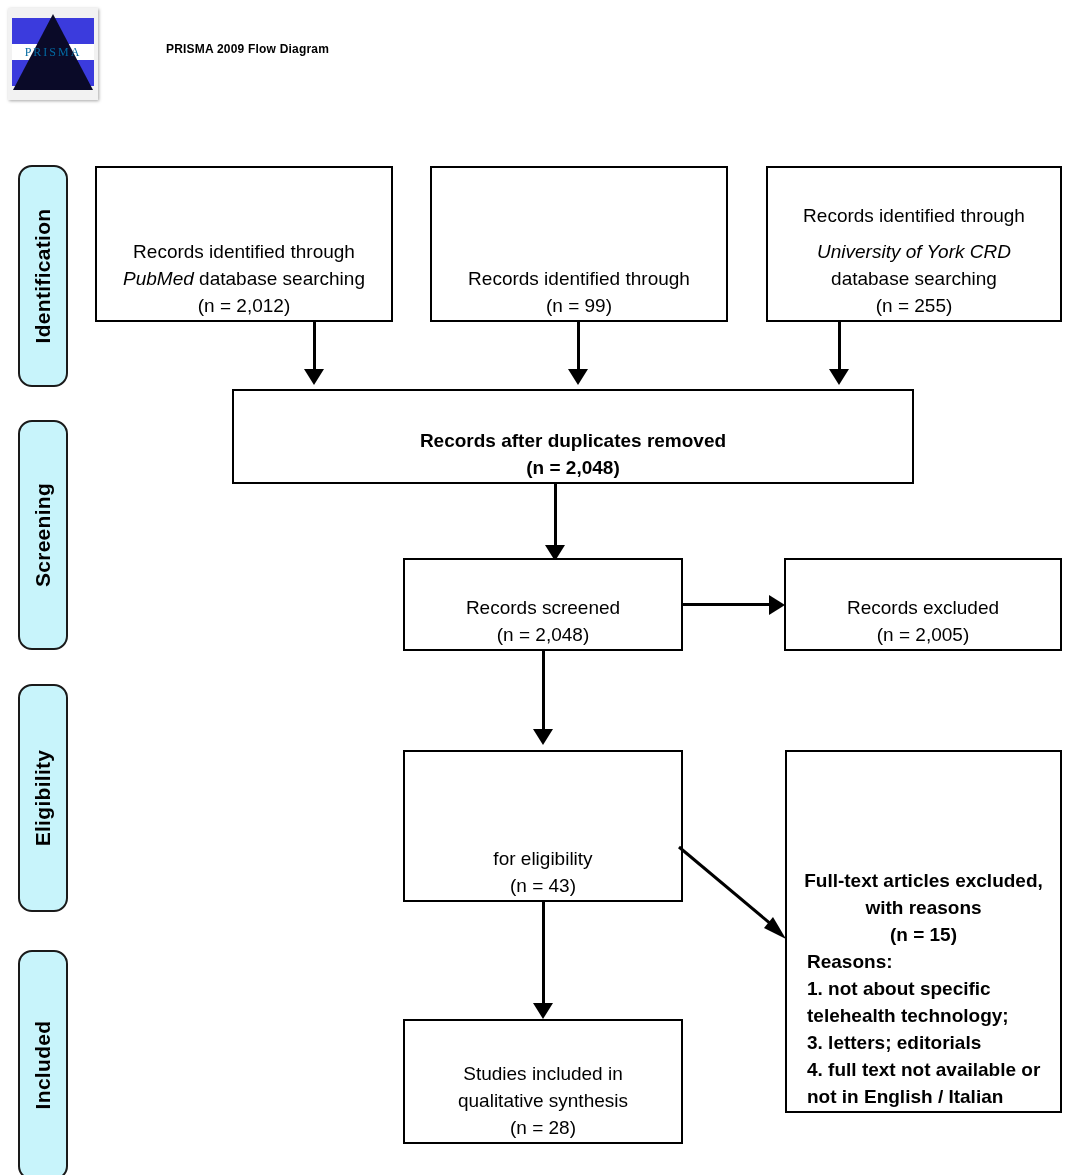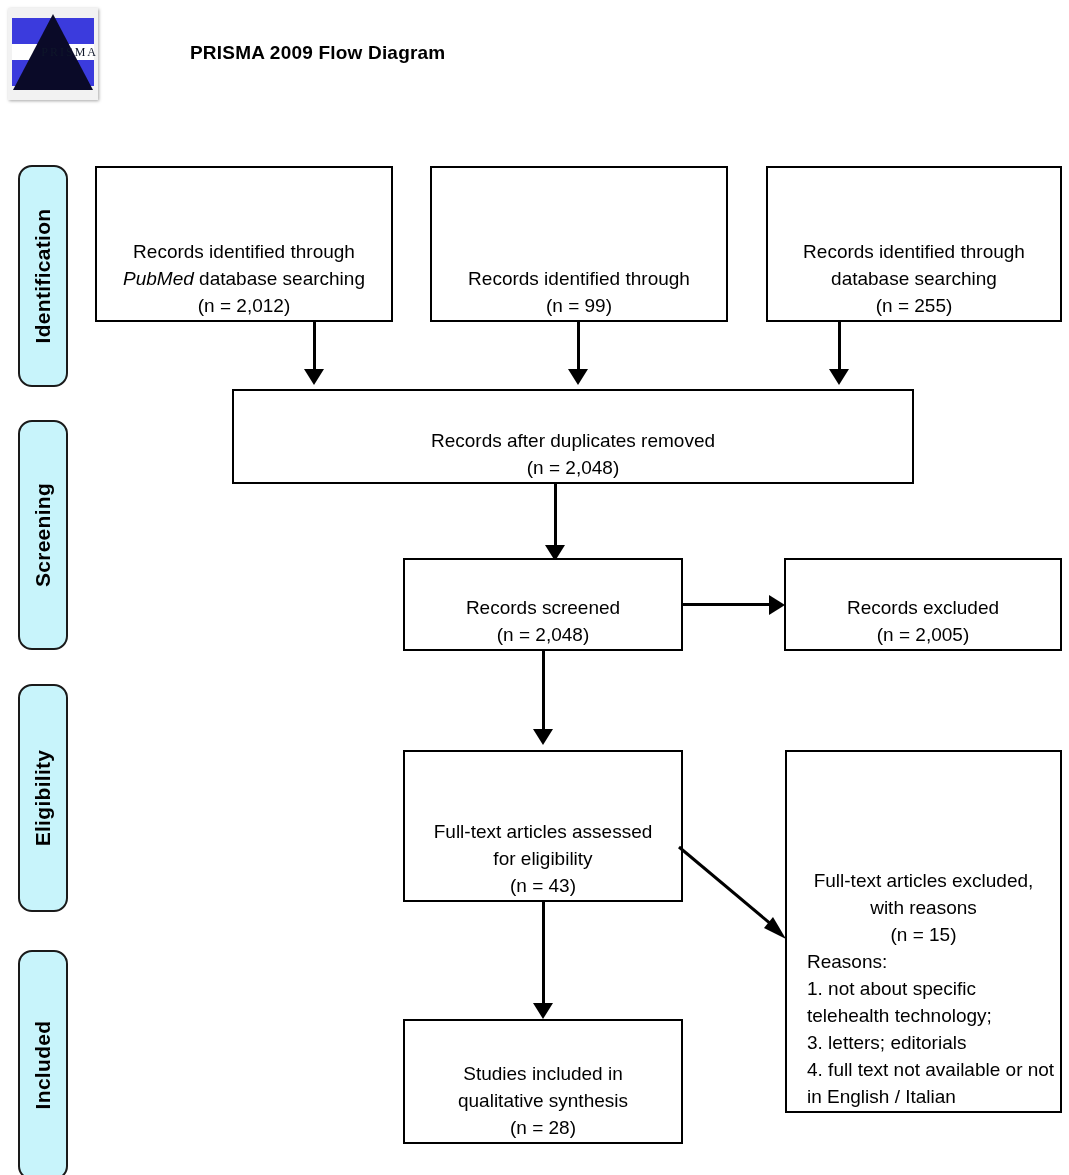--- a/index.html
+++ b/index.html
@@ -57,35 +57,34 @@
     border-right: 40px solid transparent;
     border-bottom: 76px solid #0a0a28;
   }
   .logo-text {
     position: absolute;
     left: 0;
     top: 36px;
     width: 90px;
     height: 16px;
     line-height: 16px;
-    text-align: right;
+    text-align: center;
     font-size: 12px;
     letter-spacing: 2px;
-    color: #0f172a;
+    color: #0369a1;
     font-family: "Liberation Serif", serif;
   }
   #diagram-title {
     position: absolute;
     left: 166px;
     top: 42px;
-    font-size: 19px;
+    font-size: 12px;
     font-weight: bold;
     letter-spacing: 0.2px;
     white-space: nowrap;
-    margin-left: 24px;
   }
 
   
   .stage-tab {
     position: absolute;
     background: #c8f4fb;
     border: 2px solid #1a1a1a;
     border-radius: 14px;
     box-sizing: border-box;
   }
@@ -114,20 +113,21 @@
     font-size: 19px;
     line-height: 1.42;
     text-align: center;
     padding-top: 13px;
   }
   .flow-box .ln { display: block; white-space: nowrap; }
   .flow-box .ital { font-style: italic; margin-top: 9px; }
   .flow-box.align-left {
     align-items: flex-start;
     text-align: left;
+    font-weight: bold;
   }
   .reason-list {
     width: 100%;
     padding-left: 20px;
     box-sizing: border-box;
     text-align: left;
   }
   .reason-list .ln { white-space: normal; }
   .box-center-part { width: 100%; text-align: center; }
 
@@ -200,34 +200,35 @@
     <span class="ln">(n = 2,012)</span>
   </div>
 
   <div class="flow-box" style="left:430px; top:166px; width:298px; height:156px;">
     <span class="ln">Records identified through</span>
     <span class="ln">(n = 99)</span>
   </div>
 
   <div class="flow-box" style="left:766px; top:166px; width:296px; height:156px;">
     <span class="ln">Records identified through</span>
+    <span class="ln ital">University of York CRD</span>
     <span class="ln">database searching</span>
     <span class="ln">(n = 255)</span>
   </div>
 
   <div class="vline" style="left:313px; top:322px; height:47px;"></div>
   <div class="arrow-down" style="left:304px; top:369px;"></div>
 
   <div class="vline" style="left:577px; top:322px; height:47px;"></div>
   <div class="arrow-down" style="left:568px; top:369px;"></div>
 
   <div class="vline" style="left:838px; top:322px; height:47px;"></div>
   <div class="arrow-down" style="left:829px; top:369px;"></div>
 
-  <div class="flow-box" style="left:232px; top:389px; width:682px; height:95px;">
+  <div class="flow-box" style="left:232px; top:389px; width:682px; height:95px;font-weight:bold;">
     <span class="ln">Records after duplicates removed</span>
     <span class="ln">(n = 2,048)</span>
   </div>
 
   <div class="vline" style="left:554px; top:484px; height:61px;"></div>
   <div class="arrow-down" style="left:545px; top:545px;"></div>
 
   <div class="flow-box" style="left:403px; top:558px; width:280px; height:93px;">
     <span class="ln">Records screened</span>
     <span class="ln">(n = 2,048)</span>
@@ -238,21 +239,20 @@
     <span class="ln">(n = 2,005)</span>
   </div>
 
   <div class="hline" style="left:683px; top:603px; width:86px;"></div>
   <div class="arrow-right" style="left:769px; top:595px;"></div>
 
   <div class="vline" style="left:542px; top:651px; height:78px;"></div>
   <div class="arrow-down" style="left:533px; top:729px;"></div>
 
   <div class="flow-box" style="left:403px; top:750px; width:280px; height:152px;">
-    <span class="ln">Full-text articles assessed</span>
     <span class="ln">for eligibility</span>
     <span class="ln">(n = 43)</span>
   </div>
 
   <div class="flow-box align-left" style="left:785px; top:750px; width:277px; height:363px;">
     <div class="box-center-part">
       <span class="ln">Full-text articles excluded,</span>
       <span class="ln">with reasons</span>
       <span class="ln">(n = 15)</span>
     </div>

